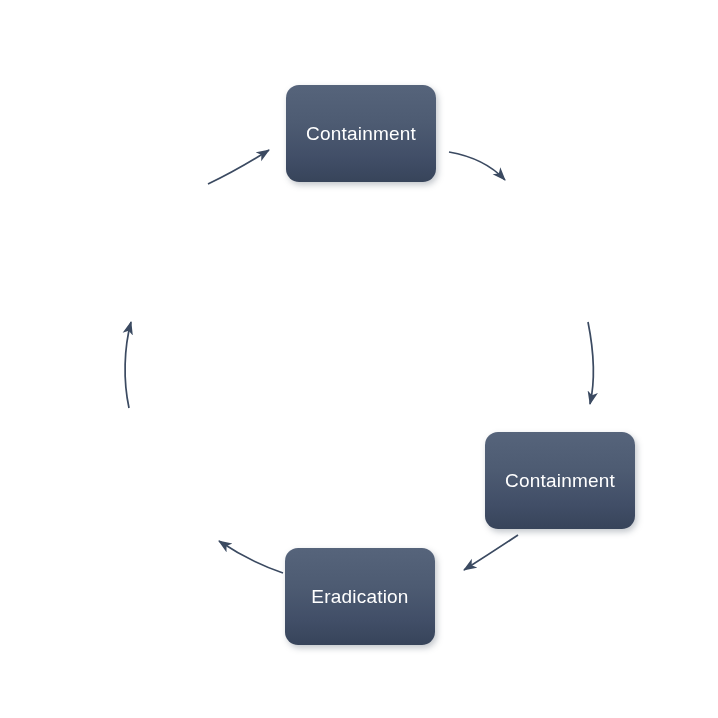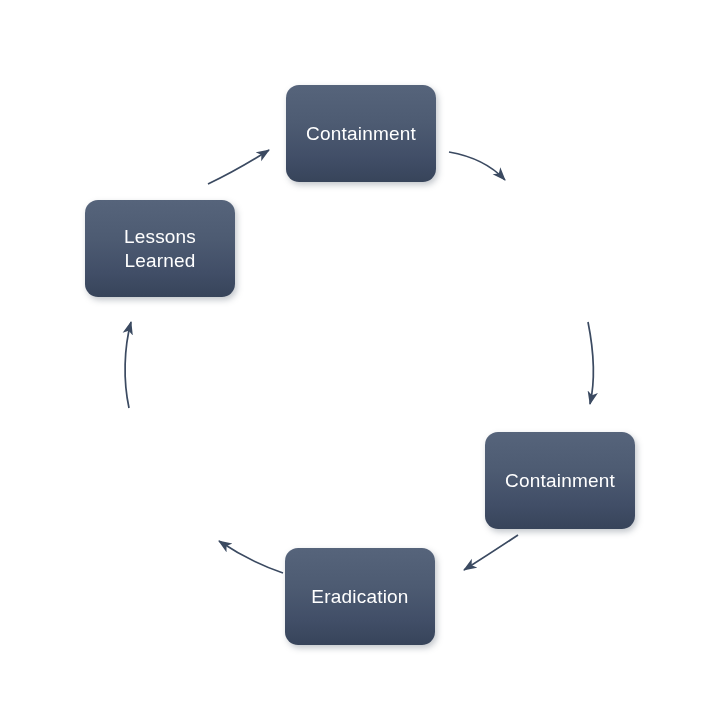--- a/index.html
+++ b/index.html
@@ -90,18 +90,14 @@
 
   <div class="node pos-containment">
     <span class="label">Containment</span>
   </div>
 
   <div class="node pos-eradication">
     <span class="label">Eradication</span>
   </div>
 
 
-  <div class="node pos-lessons">
-    <span class="label">Lessons
-Learned</span>
-  </div>
 
 </div>
 
 </body></html>

